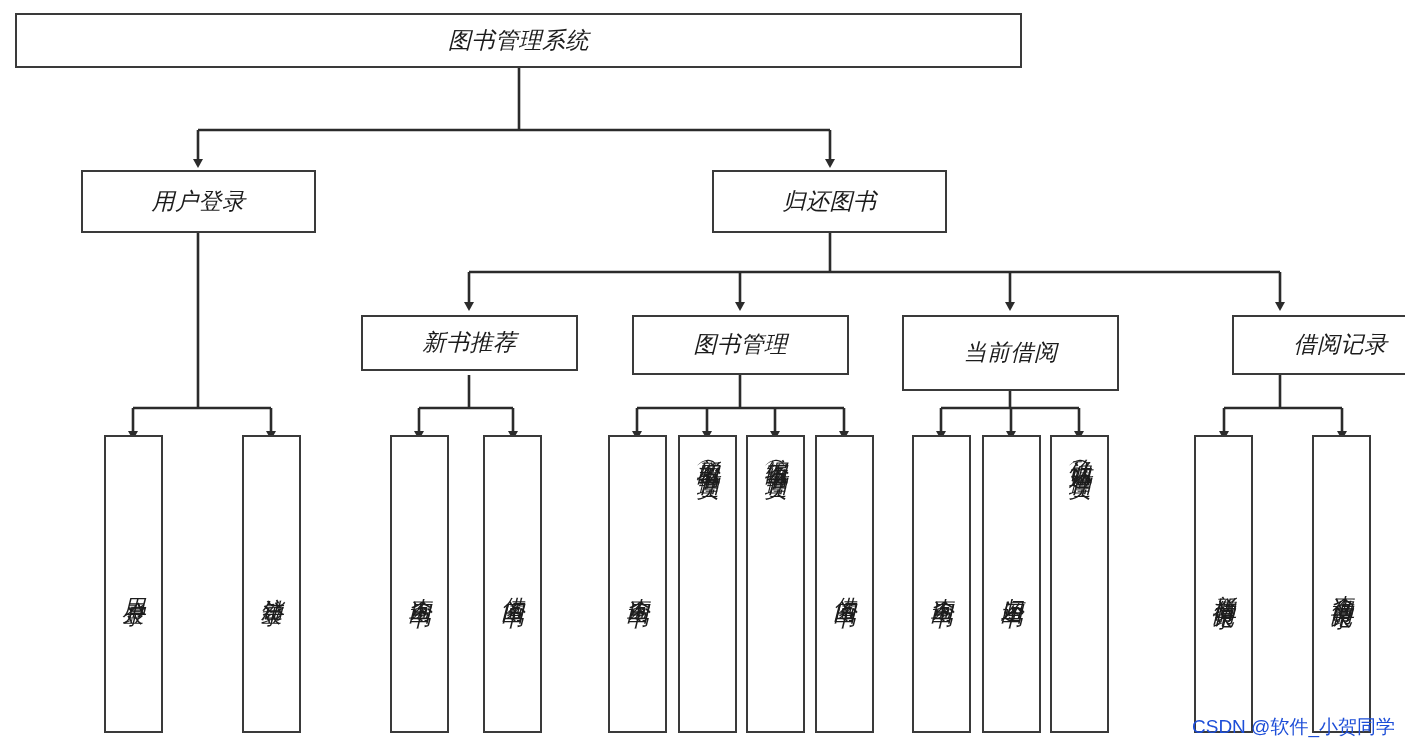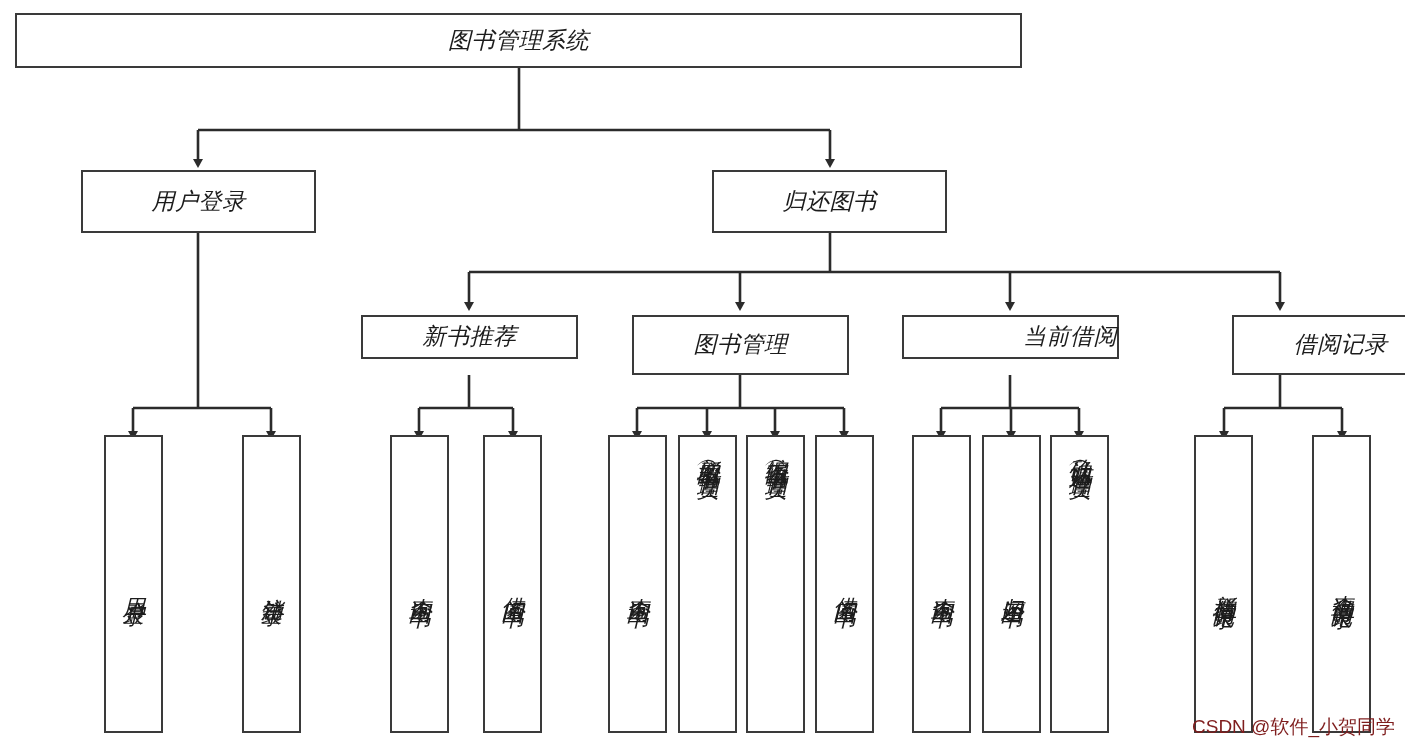--- a/index.html
+++ b/index.html
@@ -65,21 +65,21 @@
     line-height: 1.0;
     letter-spacing: 3px;
     white-space: nowrap;
   }
   
   .node.vert.centered {
     align-items: center;
   }
   .watermark {
     position: absolute;
-    color: #7f1d1d;
+    color: #1d4ed8;
     font-size: 19px;
     white-space: nowrap;
     z-index: 3;
     font-family: "Liberation Sans", "DejaVu Sans", sans-serif;
   }
 </style>
 </head>
 <body>
 
 <div id="diagram-canvas">
@@ -139,29 +139,29 @@
   </div>
 
   <div class="node horiz" style="left:81px; top:170px; width:235px; height:63px;">
     <span class="node-label">用户登录</span>
   </div>
 
   <div class="node horiz" style="left:712px; top:170px; width:235px; height:63px;">
     <span class="node-label">归还图书</span>
   </div>
 
-  <div class="node horiz" style="left:361px; top:315px; width:217px; height:44px;">
+  <div class="node horiz" style="left:361px; top:315px; width:217px; height:56px;">
     <span class="node-label">新书推荐</span>
   </div>
 
   <div class="node horiz" style="left:632px; top:315px; width:217px; height:60px;">
     <span class="node-label">图书管理</span>
   </div>
 
-  <div class="node horiz" style="left:902px; top:315px; width:217px; height:44px;justify-content:flex-end;">
+  <div class="node horiz" style="left:902px; top:315px; width:217px; height:76px;">
     <span class="node-label">当前借阅</span>
   </div>
 
   <div class="node horiz" style="left:1232px; top:315px; width:217px; height:60px;">
     <span class="node-label">借阅记录</span>
   </div>
 
   <div class="node vert centered" style="left:104px; top:435px; width:59px; height:298px;">
     <span class="node-label">用户登录</span>
   </div>

